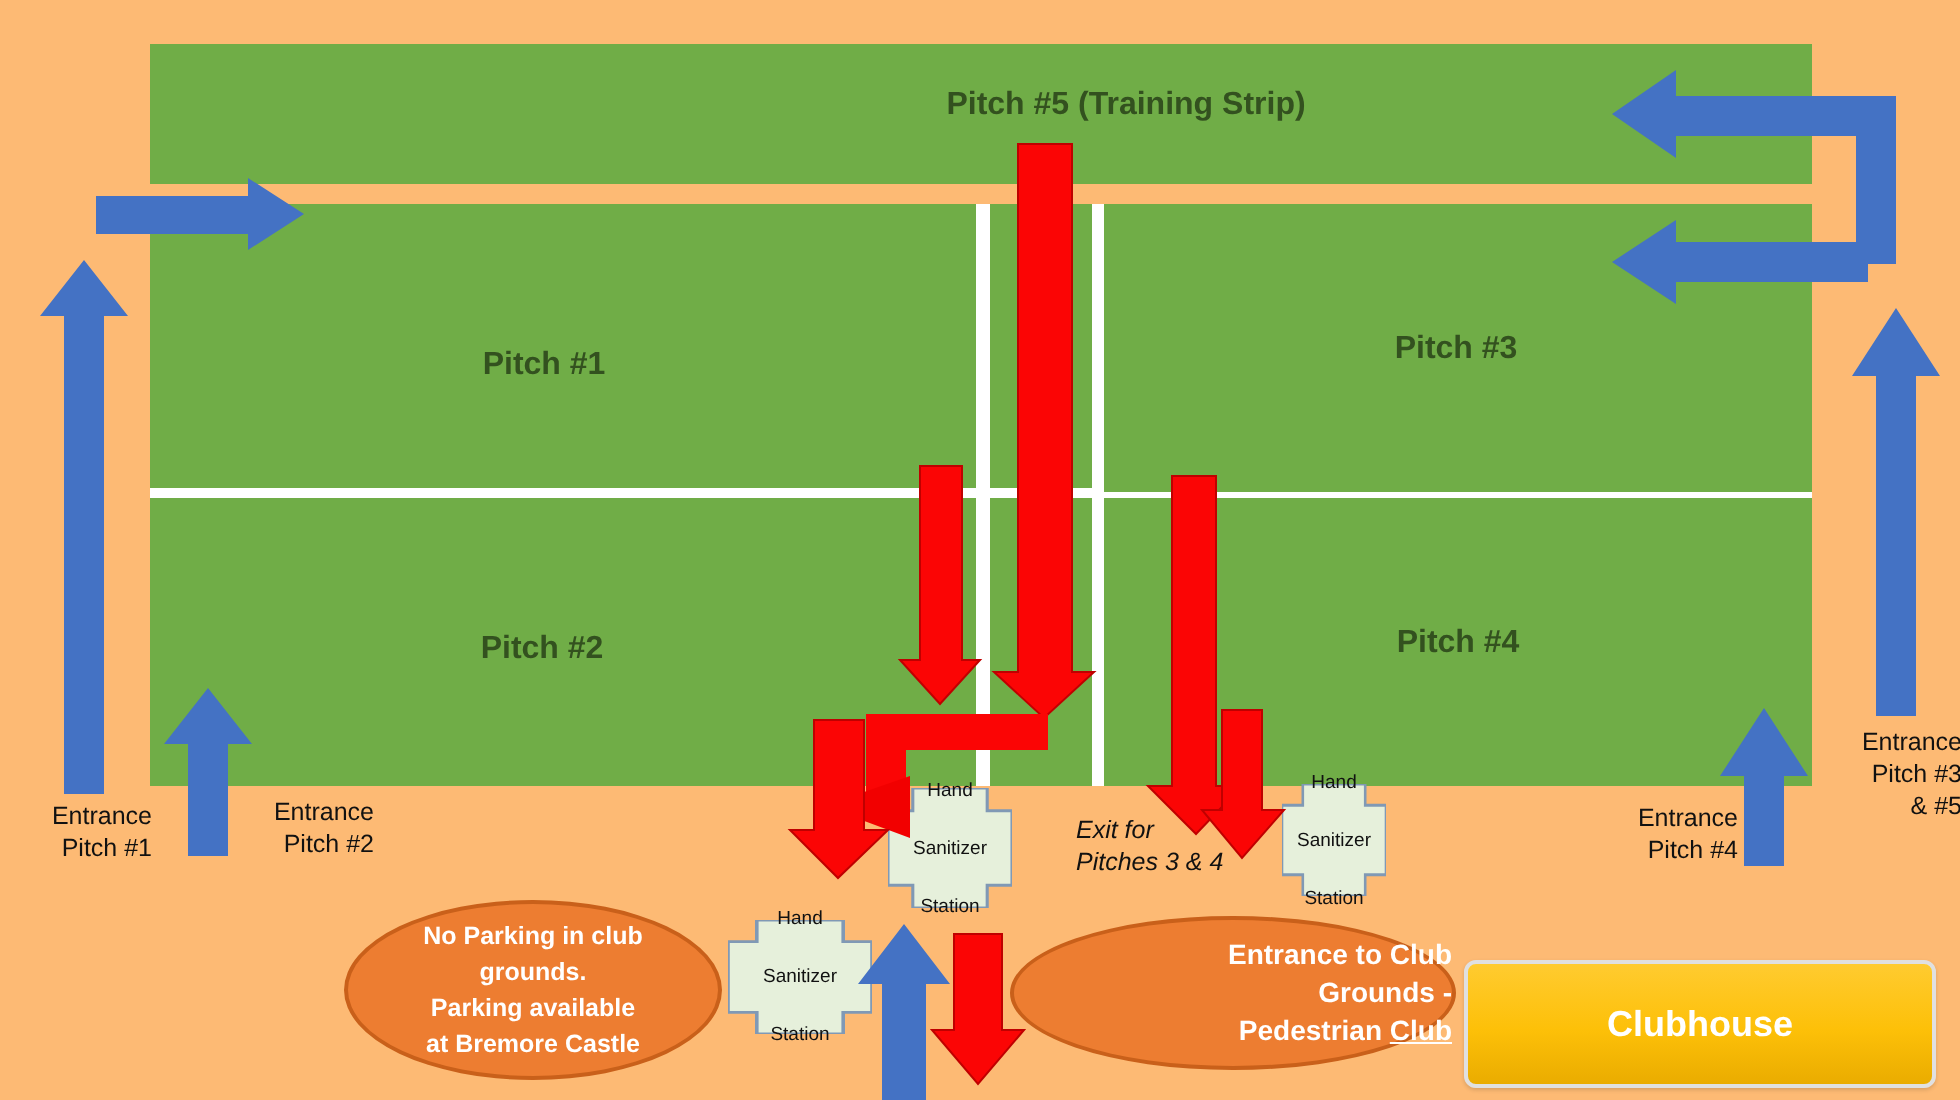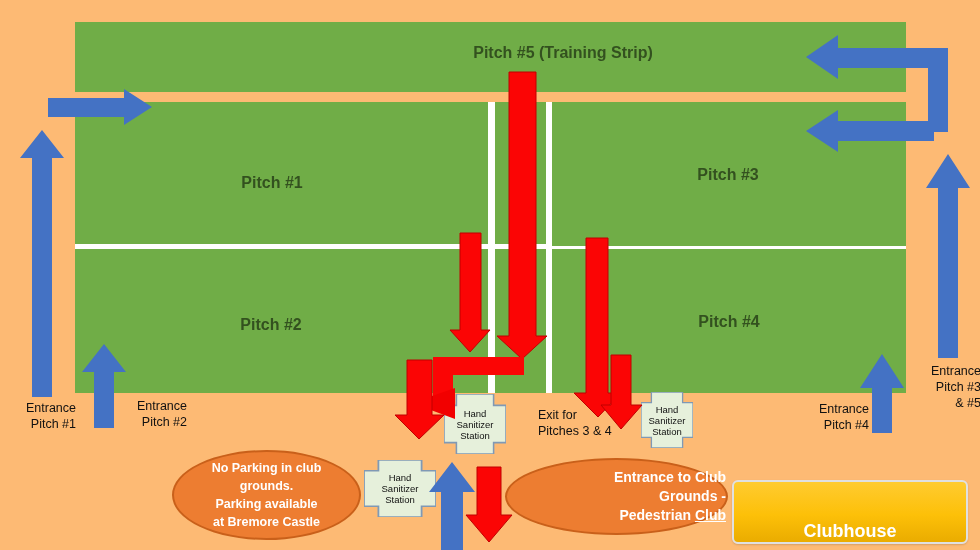--- a/index.html
+++ b/index.html
@@ -22,40 +22,40 @@
   }
   
   .lbl{color:#111;font-size:12.5px;line-height:16px;white-space:nowrap;}
   .lbl.center{text-align:right;}
   
   .station{display:block;}
   .station svg{position:absolute;left:0;top:0;width:100%;height:100%;}
   .station .station-text{
     position:relative;width:100%;height:100%;display:flex;flex-direction:column;
     align-items:center;justify-content:center;
-    font-size:9.5px;line-height:11px;color:#111;text-align:center;
+    font-size:9.5px;line-height:11px;color:#111;text-align:center;gap:18px;
   }
   
   .note{
     background:#ED7D31;border:2px solid #C9601A;border-radius:50%;
     color:#ffffff;display:flex;flex-direction:column;align-items:center;
     justify-content:center;text-align:center;box-sizing:border-box;
   }
   .note-parking{left:172px;top:450px;width:189px;height:90px;
     font-size:12.5px;font-weight:700;line-height:18px;text-align:center;}
   .note-pedestrian{left:505px;top:458px;width:223px;height:77px;
     font-size:14px;font-weight:600;line-height:19px;align-items:flex-end;}
   .note-pedestrian .ln3{font-weight:800;}
   .note-pedestrian .ln3 u{text-decoration:underline;}
   
   .clubhouse{
     left:732px;top:480px;width:236px;height:64px;border-radius:6px;
     background:linear-gradient(180deg,#FFCB30 0%,#FDC008 55%,#EAAC00 100%);
     border:2px solid #E0E0E0;box-sizing:border-box;
-    display:flex;align-items:flex-end;justify-content:center;
+    display:flex;align-items:center;justify-content:center;
     color:#ffffff;font-size:18px;font-weight:600;
     box-shadow:0 1px 2px rgba(0,0,0,0.15);
   }
   .arrow-layer{left:0;top:0;width:980px;height:550px;pointer-events:none;}
 </style>
 </head>
 <body>
 
 <div class="stage">
 
@@ -148,21 +148,21 @@
     <div>Entrance</div>
     <div>Pitch #1</div>
   </div>
 
   <div class="abs lbl center" style="left:113px;top:398px;width:74px;">
     <div>Entrance</div>
     <div>Pitch #2</div>
   </div>
 
 
-  <div class="abs lbl" style="left:538px;top:407px;">
+  <div class="abs lbl" style="left:538px;top:407px;font-style:italic;">
     <div>Exit for</div>
     <div>Pitches 3 &amp; 4</div>
   </div>
 
   <div class="abs lbl center" style="left:799px;top:401px;width:70px;">
     <div>Entrance</div>
     <div>Pitch #4</div>
   </div>
 
   <div class="abs lbl center" style="left:915px;top:363px;width:66px;">

